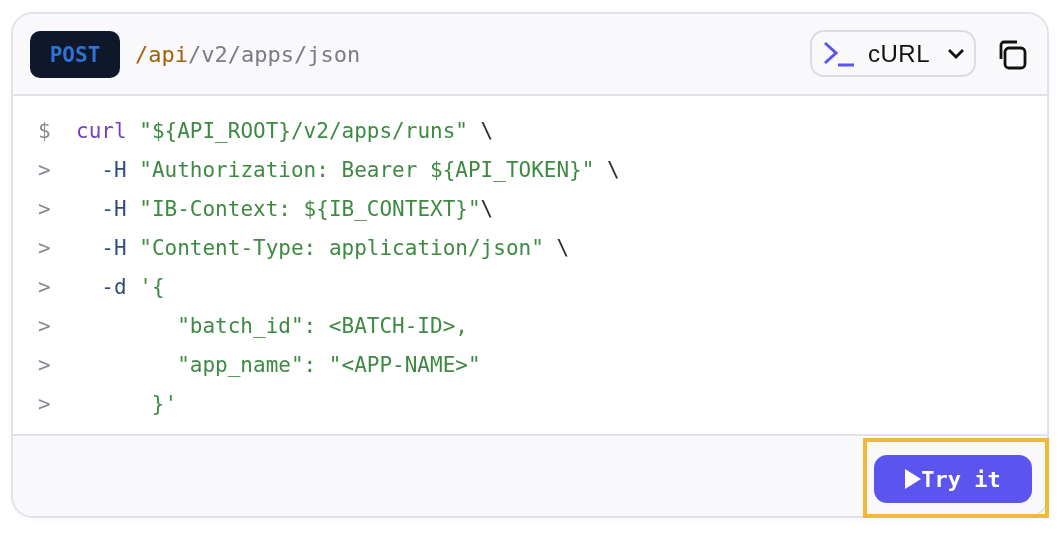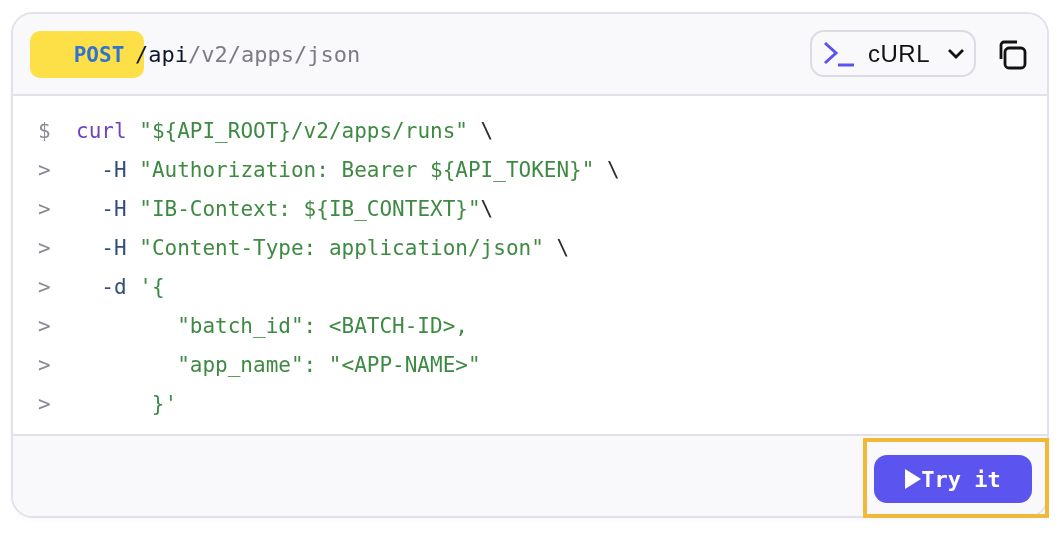--- a/index.html
+++ b/index.html
@@ -9,29 +9,29 @@
     border: 2px solid #e2e1ea; border-radius: 22px; background: #ffffff;
     box-sizing: border-box; overflow: hidden;
     box-shadow: 0 2px 4px rgba(0,0,0,0.03);
   }
   .header {
     position: absolute; left: 0; top: 0; right: 0; height: 80px;
     background: #f9f9fb; border-bottom: 2px solid #e2e1ea;
   }
   .method {
     position: absolute; left: 17px; top: 17px; width: 90px; height: 47px;
-    background: #fde047; border-radius: 10px;
+    background: #0f172a; border-radius: 10px;
     font-family: "DejaVu Sans Mono", monospace; font-weight: bold;
-    font-size: 21px; color: #2f73d4; display: flex; align-items: center; justify-content: center; padding-left: 24px;
+    font-size: 21px; color: #2f73d4; display: flex; align-items: center; justify-content: center;
   }
   .path {
     position: absolute; left: 122px; top: 24px;
     font-family: "DejaVu Sans Mono", monospace; font-size: 22px; line-height: 34px;
   }
-  .path .base { color: #0f172a; }
+  .path .base { color: #a16207; }
   .path .rest { color: #7b7b85; }
   .lang-select {
     position: absolute; left: 797px; top: 16px; width: 166px; height: 47px;
     border: 2px solid #dcdbe4; border-radius: 14px; background: #f9f9fb;
     box-sizing: border-box; display: flex; align-items: center; padding-left: 10px;
     cursor: pointer;
   }
   .lang-select .term-icon { width: 34px; height: 30px; display: inline-block; }
   .lang-select .lang-label {
     font-family: "Liberation Sans", sans-serif; font-size: 24px; color: #111;

